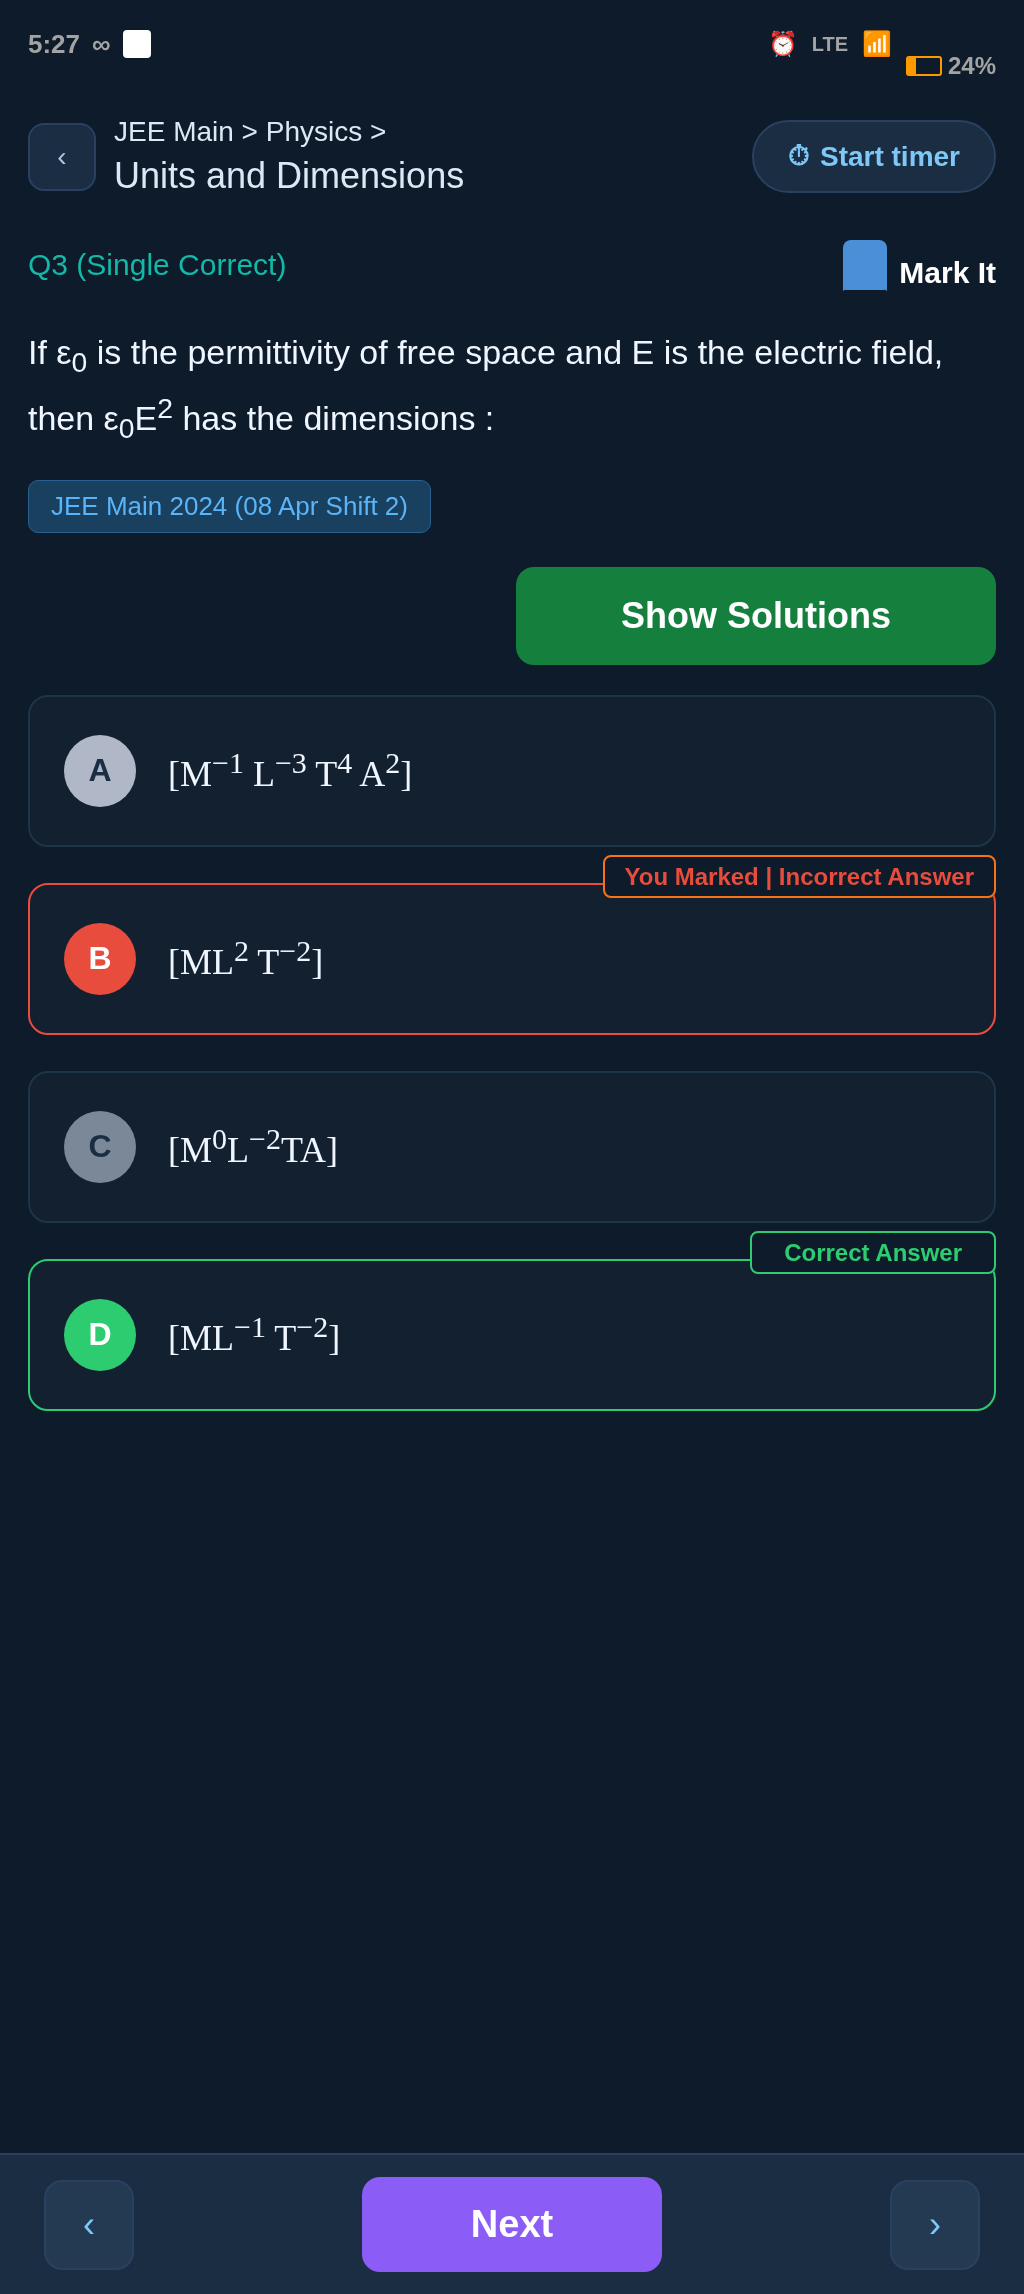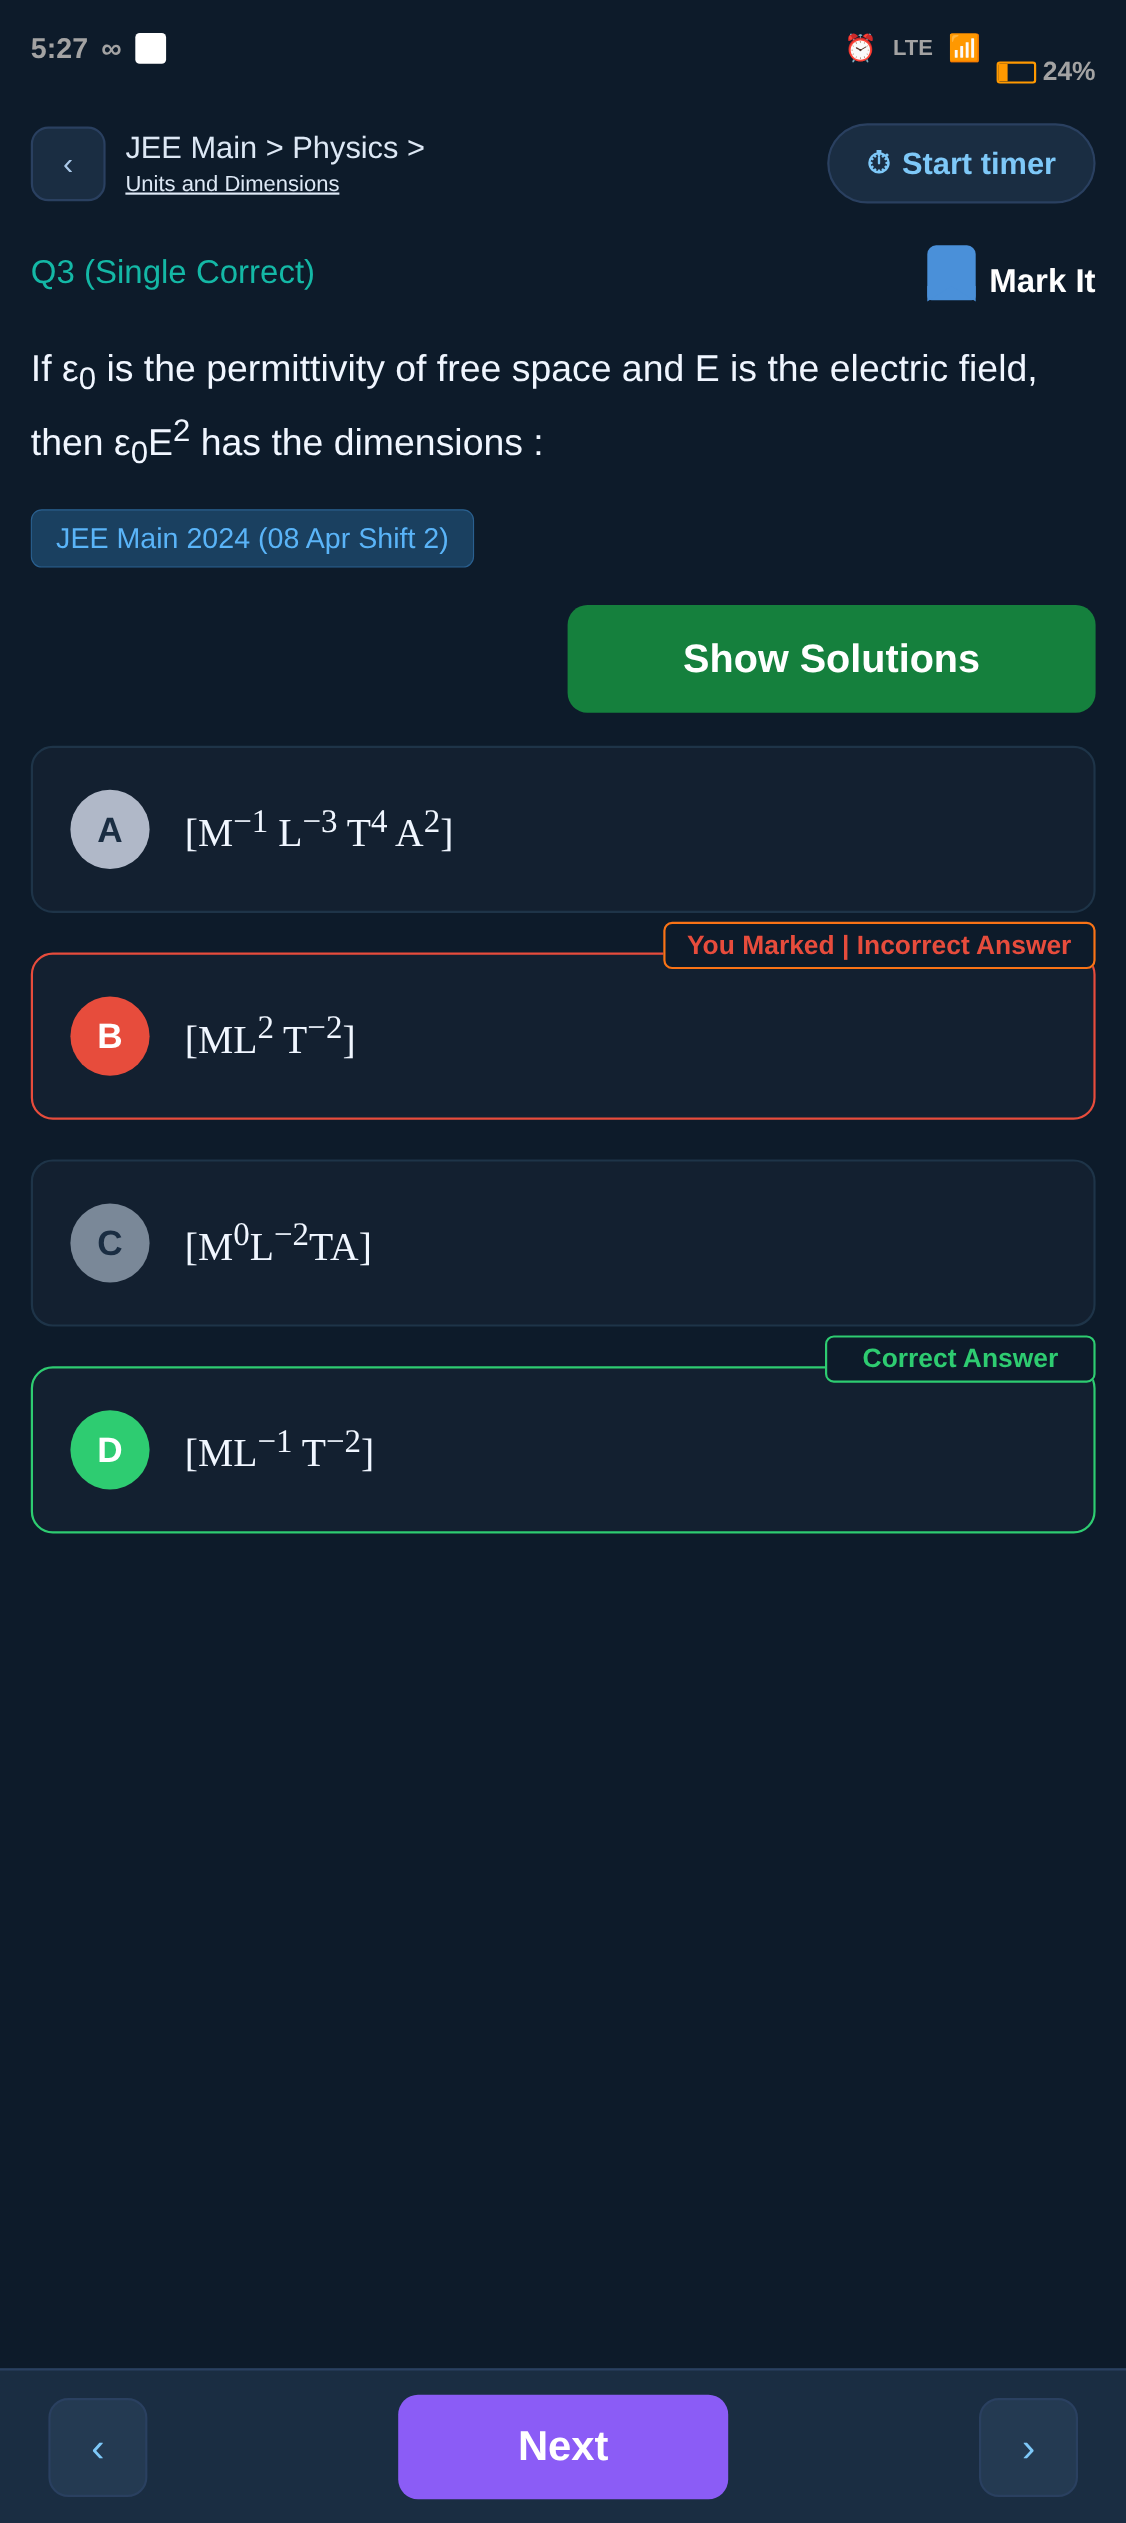--- a/index.html
+++ b/index.html
@@ -52,23 +52,22 @@
       color: #aac8e8;
     }
     .breadcrumb {
       font-size: 28px;
       color: #dde8f5;
       line-height: 1.4;
       font-weight: 500;
     }
     .breadcrumb .sub {
       display: block;
-      font-size: 20px;
+      font-size: 36px;
       color: #dde8f5;
-      text-decoration: underline;
     }
     .timer-btn {
       display: flex;
       align-items: center;
       gap: 10px;
       background: #1a2d42;
       border: 2px solid #2a4060;
       border-radius: 40px;
       padding: 18px 34px;
       color: #7ec8f8;

